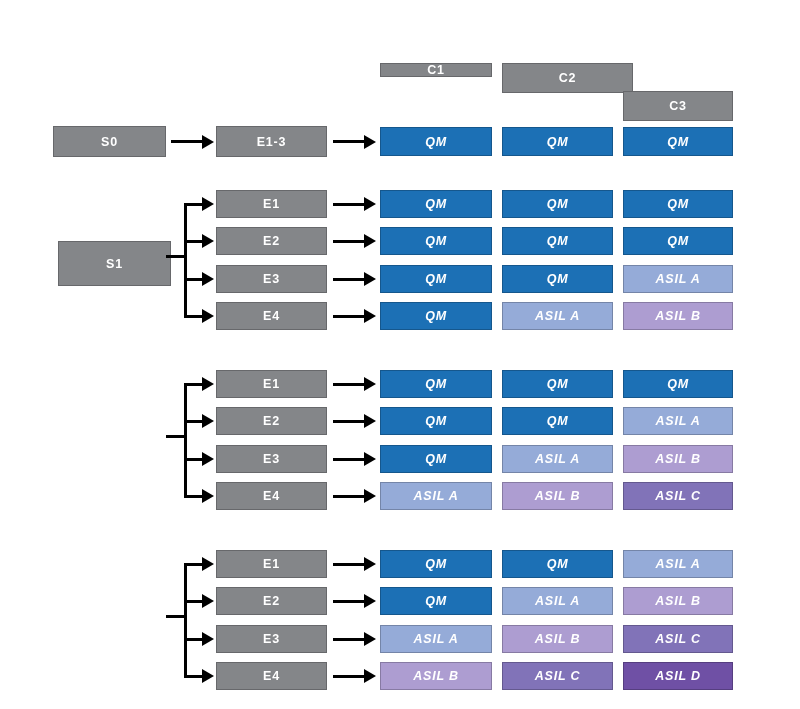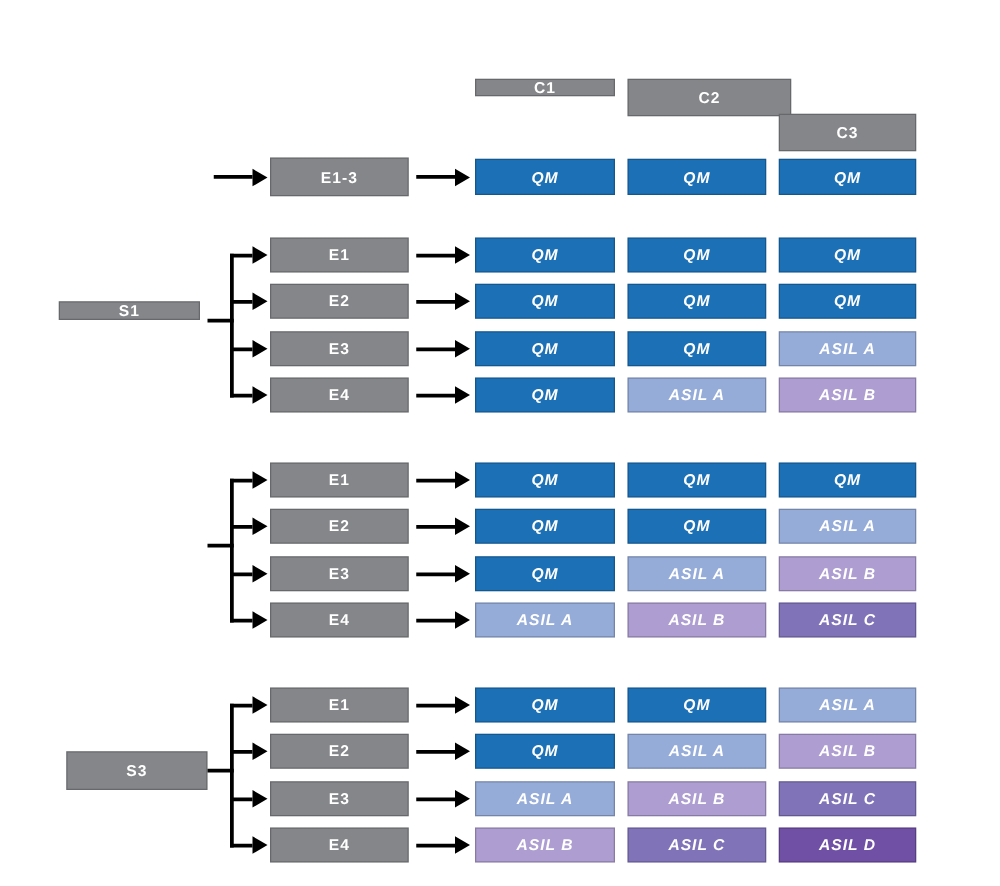--- a/index.html
+++ b/index.html
@@ -25,30 +25,31 @@
 </style>
 </head>
 <body>
 
 <div class="stage">
 
   <div class="box gray-box" style="left: 380px; top: 63px; width: 112px; height: 14px; background: rgb(132, 134, 137);">C1</div>
   <div class="box gray-box" style="left: 502px; top: 63px; width: 131px; height: 30px; background: rgb(132, 134, 137);">C2</div>
   <div class="box gray-box" style="left: 623px; top: 63px; width: 110px; height: 30px; background: rgb(132, 134, 137); margin-top: 28px;">C3</div>
 
+  <div class="box gray-box" style="left: 53px; top: 126px; width: 113px; height: 31px; background: rgb(132, 134, 137);">S0</div>
   <div class="hline" style="left:171px;top:140px;width:31px"></div>
   <div class="head" style="left:202px;top:135px"></div>
   <div class="box gray-box" style="left: 216px; top: 126px; width: 111px; height: 31px; background: rgb(132, 134, 137);">E1-3</div>
   <div class="hline" style="left:333px;top:140px;width:31px"></div>
   <div class="head" style="left:364px;top:135px"></div>
   <div class="box level-cell" style="left: 380px; top: 127px; width: 112px; height: 29px; background: rgb(28, 112, 181);">QM</div>
   <div class="box level-cell" style="left: 502px; top: 127px; width: 111px; height: 29px; background: rgb(28, 112, 181);">QM</div>
   <div class="box level-cell" style="left: 623px; top: 127px; width: 110px; height: 29px; background: rgb(28, 112, 181);">QM</div>
 
-  <div class="box gray-box" style="left: 47px; top: 241px; width: 113px; height: 15px; background: rgb(132, 134, 137);">S1</div>
+  <div class="box gray-box" style="left: 58px; top: 241px; width: 113px; height: 45px; background: rgb(132, 134, 137);">S1</div>
   <div class="hline" style="left:166px;top:255px;width:21px"></div>
   <div class="vline" style="left:184px;top:203px;width:3px;height:115px"></div>
 
   <div class="hline" style="left:184px;top:203px;width:18px"></div>
   <div class="head" style="left:202px;top:197px"></div>
   <div class="hline" style="left:184px;top:240px;width:18px"></div>
   <div class="head" style="left:202px;top:234px"></div>
   <div class="hline" style="left:184px;top:278px;width:18px"></div>
   <div class="head" style="left:202px;top:272px"></div>
   <div class="hline" style="left:184px;top:315px;width:18px"></div>
@@ -109,21 +110,20 @@
   <div class="box level-cell" style="left: 380px; top: 407px; width: 112px; height: 28px; background: rgb(28, 112, 181);">QM</div>
   <div class="box level-cell" style="left: 502px; top: 407px; width: 111px; height: 28px; background: rgb(28, 112, 181);">QM</div>
   <div class="box level-cell" style="left: 623px; top: 407px; width: 110px; height: 28px; background: rgb(149, 171, 216);">ASIL A</div>
   <div class="box level-cell" style="left: 380px; top: 445px; width: 112px; height: 28px; background: rgb(28, 112, 181);">QM</div>
   <div class="box level-cell" style="left: 502px; top: 445px; width: 111px; height: 28px; background: rgb(149, 171, 216);">ASIL A</div>
   <div class="box level-cell" style="left: 623px; top: 445px; width: 110px; height: 28px; background: rgb(173, 157, 209);">ASIL B</div>
   <div class="box level-cell" style="left: 380px; top: 482px; width: 112px; height: 28px; background: rgb(149, 171, 216);">ASIL A</div>
   <div class="box level-cell" style="left: 502px; top: 482px; width: 111px; height: 28px; background: rgb(173, 157, 209);">ASIL B</div>
   <div class="box level-cell" style="left: 623px; top: 482px; width: 110px; height: 28px; background: rgb(129, 115, 184);">ASIL C</div>
 
-  <div class="box gray-box" style="left: 53px; top: 601px; width: 113px; height: 31px; background: rgb(132, 134, 137);">S3</div>
   <div class="hline" style="left:166px;top:615px;width:21px"></div>
   <div class="vline" style="left:184px;top:563px;width:3px;height:115px"></div>
   <div class="hline" style="left:184px;top:563px;width:18px"></div>
   <div class="head" style="left:202px;top:557px"></div>
   <div class="hline" style="left:184px;top:600px;width:18px"></div>
   <div class="head" style="left:202px;top:594px"></div>
   <div class="hline" style="left:184px;top:638px;width:18px"></div>
   <div class="head" style="left:202px;top:632px"></div>
   <div class="hline" style="left:184px;top:675px;width:18px"></div>
   <div class="head" style="left:202px;top:669px"></div>

